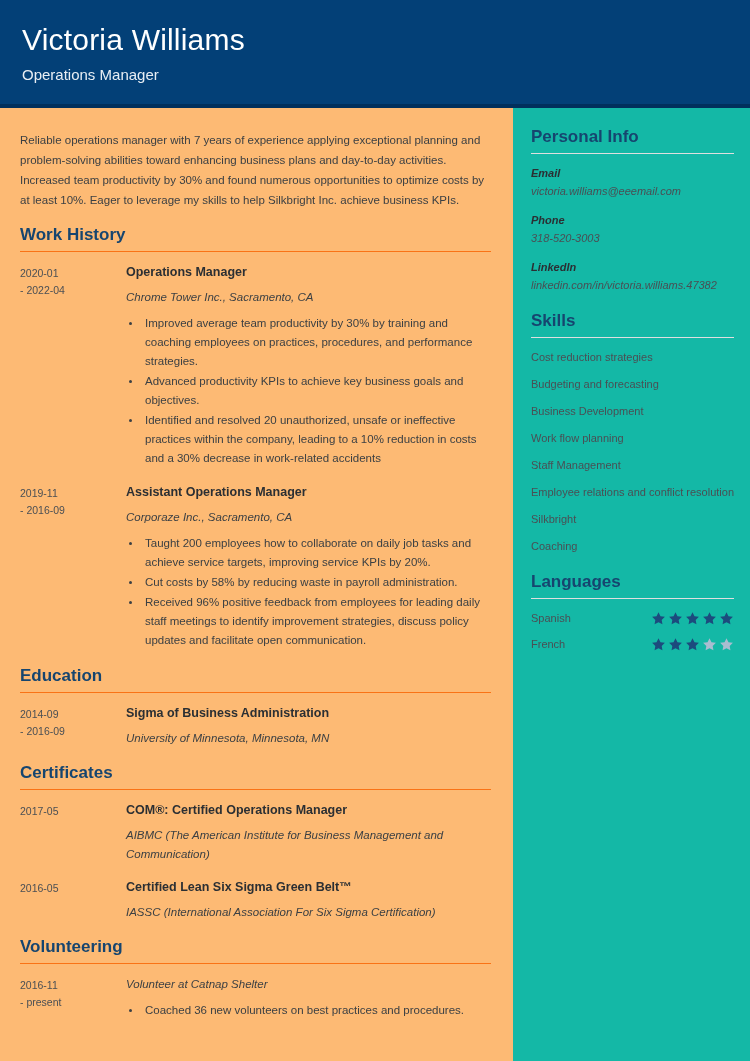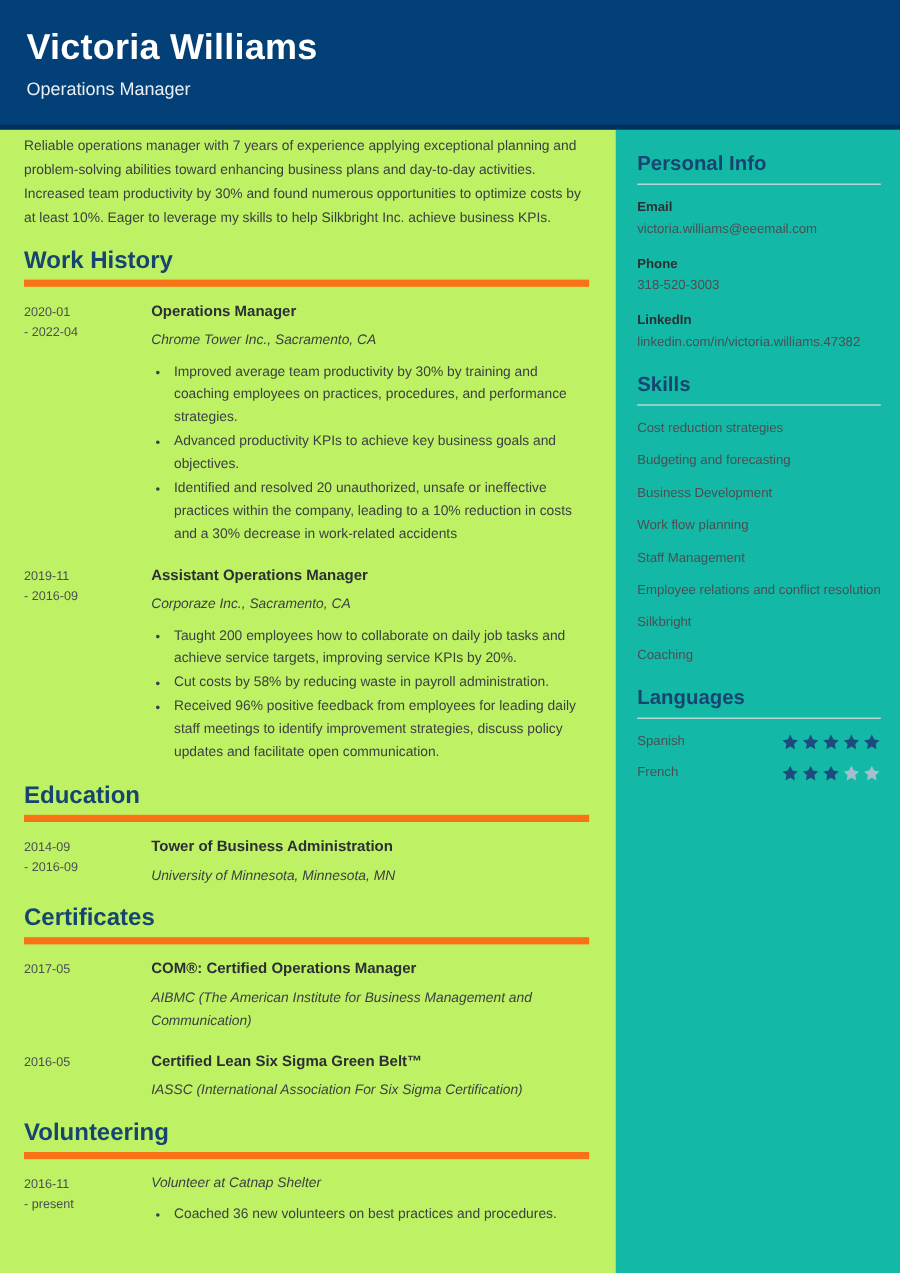--- a/index.html
+++ b/index.html
@@ -25,21 +25,21 @@
   .header {
     position: relative;
     width: 750px;
     height: 108px;
     background: #034077;
     border-bottom: 4px solid #01305c;
     padding: 22px 0 0 22px;
   }
   .header-name {
     font-size: 30px;
-    font-weight: bold;
+    font-weight: normal;
     color: #ffffff;
     letter-spacing: 0.2px;
     line-height: 36px;
   }
   .header-title {
     margin-top: 7px;
     font-size: 15px;
     font-weight: normal;
     color: #e8eef4;
     line-height: 19px;
@@ -47,46 +47,46 @@
 
   
   .body {
     display: flex;
     width: 750px;
     height: 953px;
     align-items: stretch;
   }
   .main {
     width: 513px;
-    padding: 4px 22px 0 20px;
-    background: #bef264;
+    padding: 22px 22px 0 20px;
+    background: #fdba74;
   }
   .sidebar {
     width: 237px;
     background: #14b8a6;
     padding: 18px 16px 0 18px;
   }
 
   
   .summary {
     font-size: 11.5px;
     line-height: 20px;
     color: #3c4043;
     margin-bottom: 14px;
   }
 
   
   .section { margin-bottom: 2px; }
   .section-heading {
-    font-size: 20px;
+    font-size: 17px;
     font-weight: bold;
     color: #16456f;
     line-height: 22px;
     padding-bottom: 5px;
-    border-bottom: 6px solid #f97316;
+    border-bottom: 1px solid #f97316;
     margin-bottom: 11px;
   }
 
   
   .entry {
     display: flex;
     margin-bottom: 14px;
     gap: 17px;
   }
   .entry-dates {
@@ -137,21 +137,21 @@
   .side-section { margin-bottom: 16px; }
   .side-heading {
     font-size: 17px;
     font-weight: bold;
     color: #16456f;
     line-height: 22px;
     padding-bottom: 5px;
     border-bottom: 1px solid #dfdfdf;
     margin-bottom: 11px;
   }
-  .contact-item { margin-bottom: 12px; }
+  .contact-item { margin-bottom: 12px; font-style: italic; }
   .contact-label {
     font-size: 11px;
     font-weight: bold;
     color: #2b2f33;
     line-height: 16px;
   }
   .contact-value {
     font-size: 11px;
     color: #4a4f54;
     line-height: 17px;
@@ -232,21 +232,21 @@
 
       <div class="section">
         <div class="section-heading">Education</div>
         <div>
             <div class="entry">
               <div class="entry-dates">
                 <div>2014-09</div>
                 <div>- 2016-09</div>
               </div>
               <div class="entry-body">
-                <div class="entry-role">Tower of Business Administration</div>
+                <div class="entry-role">Sigma of Business Administration</div>
                 <div class="entry-org">University of Minnesota, Minnesota, MN</div>
               </div>
             </div>
           </div>
       </div>
 
       <div class="section">
         <div class="section-heading">Certificates</div>
         <div>
             <div class="entry">

